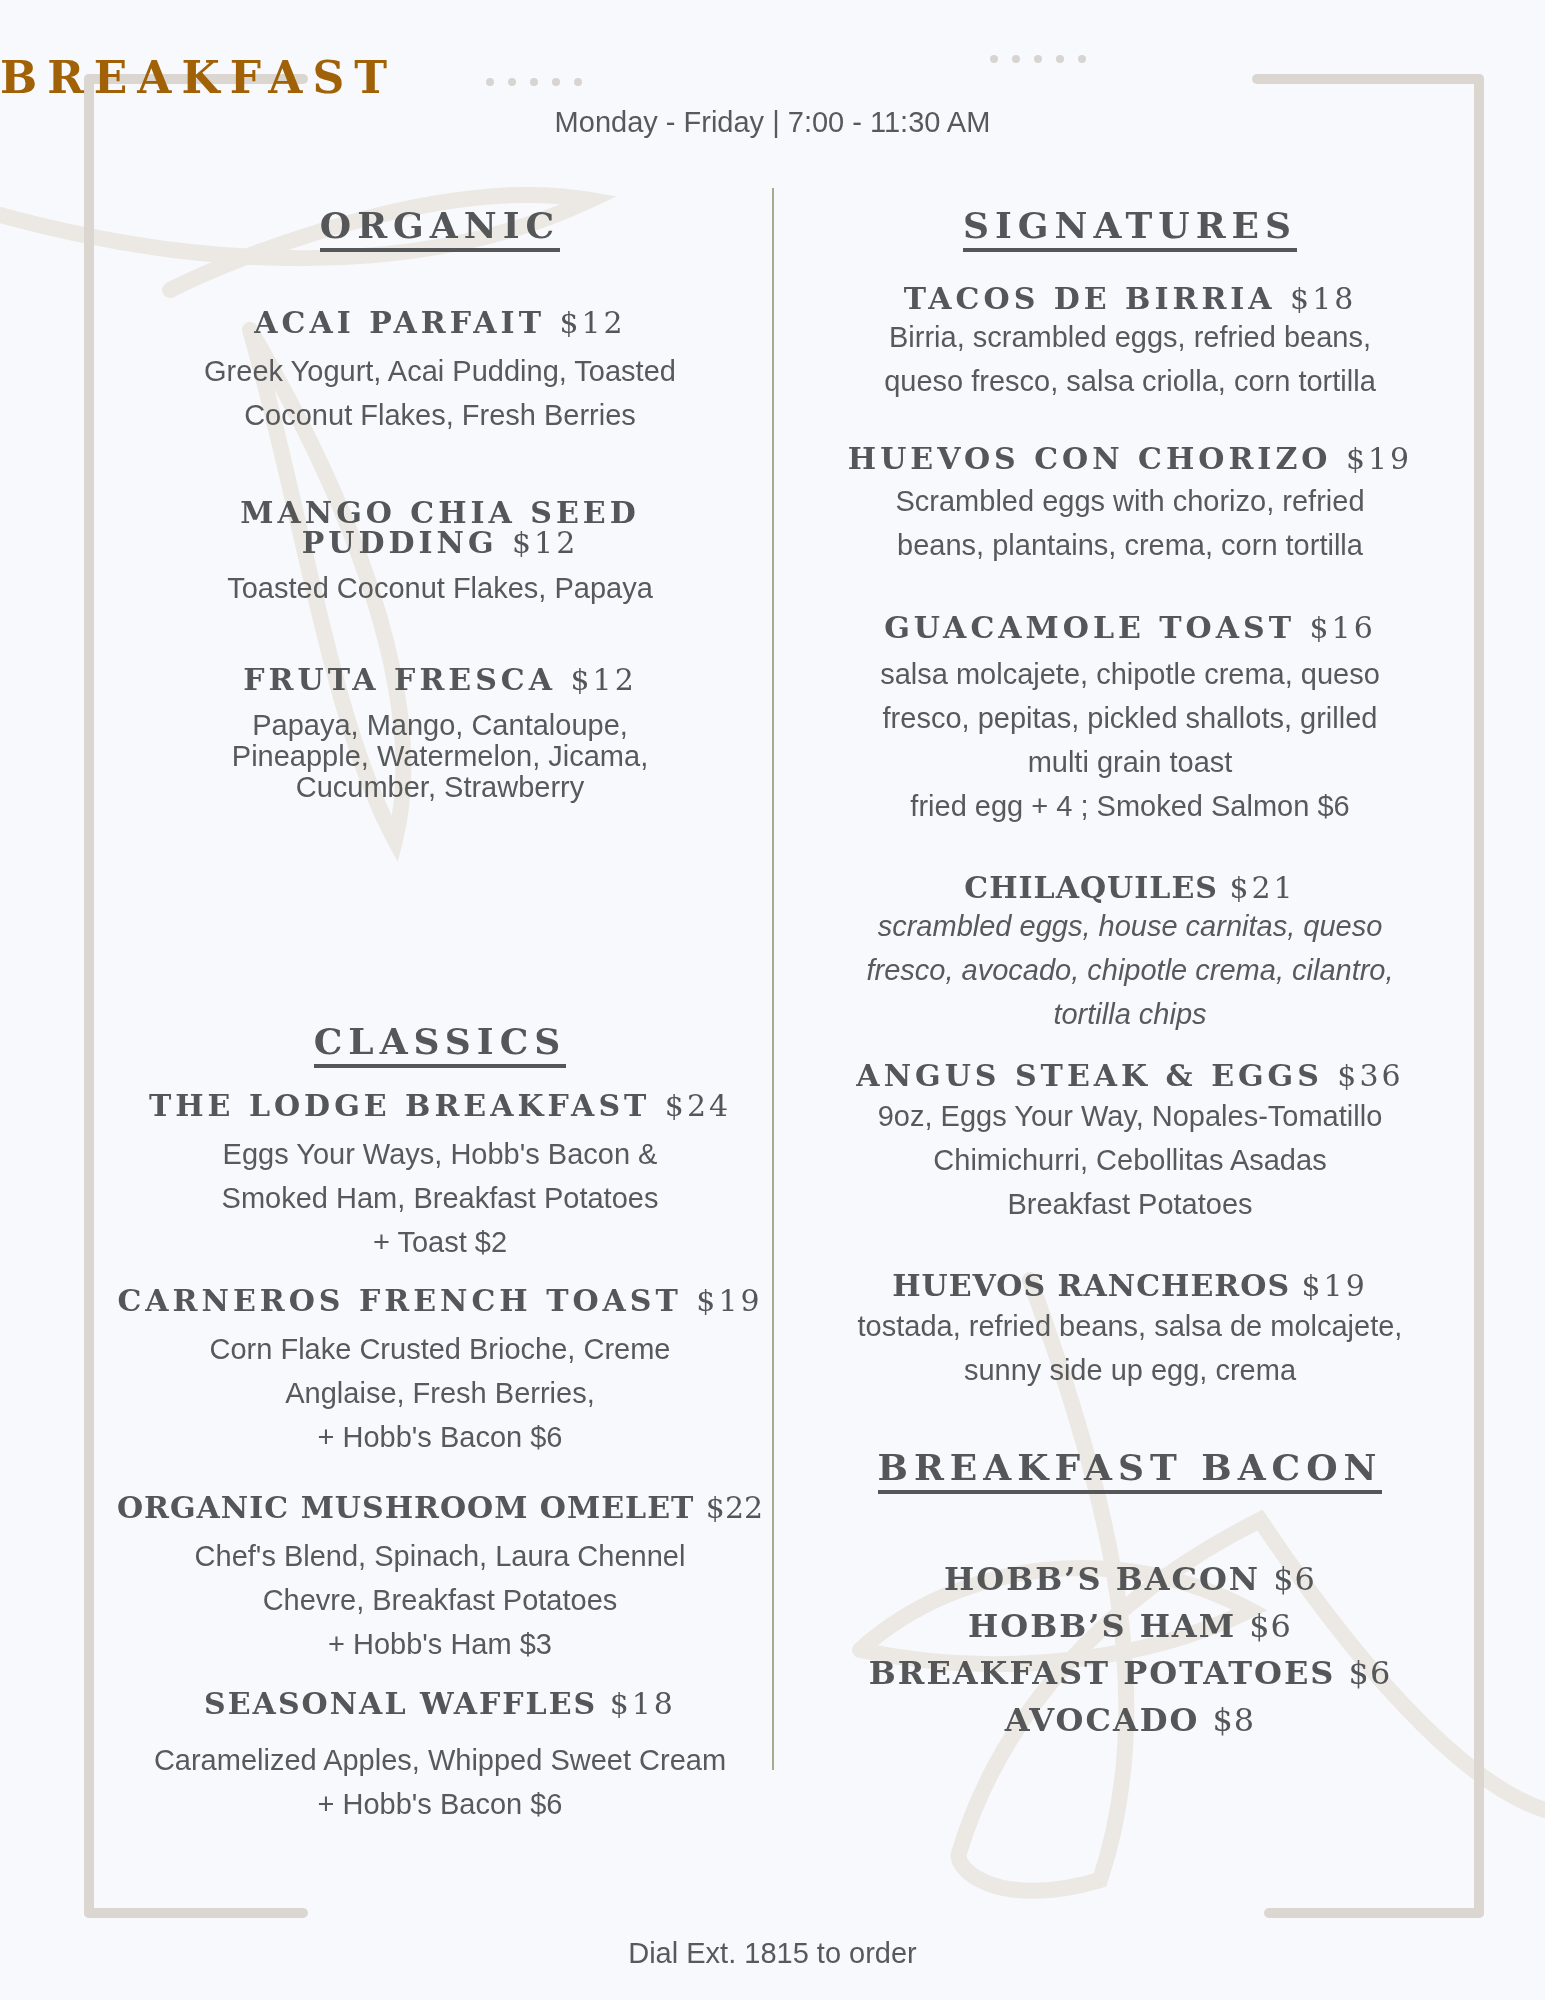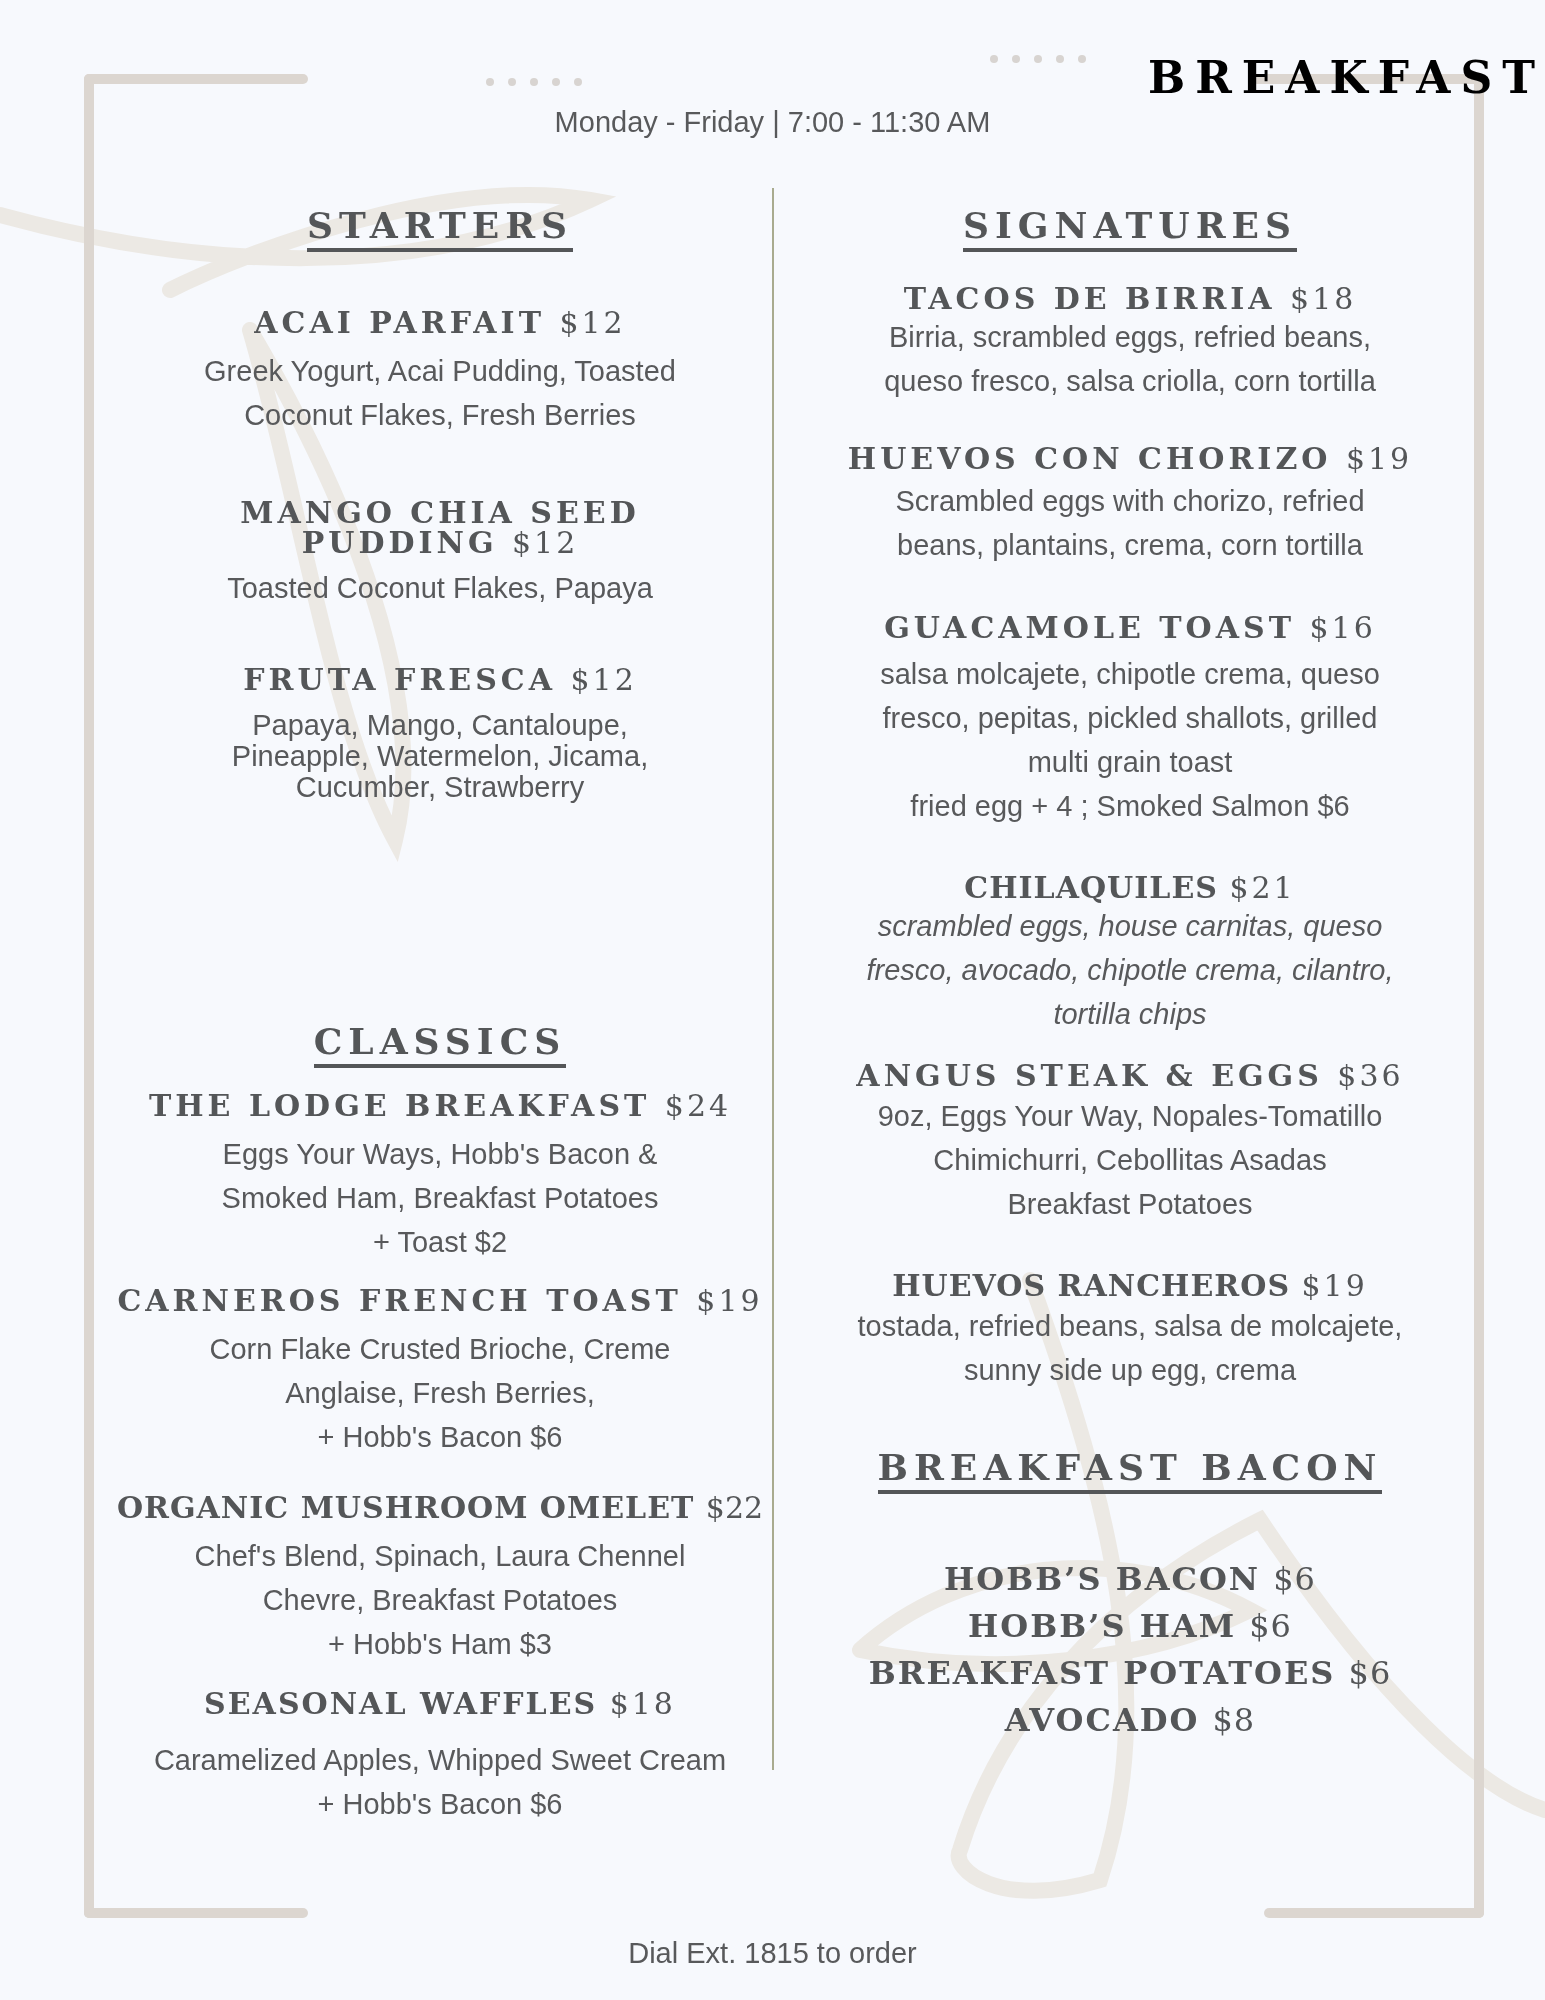--- a/index.html
+++ b/index.html
@@ -6,23 +6,23 @@
   body {
     width: 1545px; height: 2000px; position: relative; overflow: hidden;
     background: #f7f9fd; color: #55585c;
     font-family: "Liberation Sans", sans-serif;
   }
   .watermark { position: absolute; left: 0; top: 0; width: 1545px; height: 2000px; pointer-events: none; }
   .frame-seg { position: absolute; background: #dcd6d0; border-radius: 5px; }
   .dots { position: absolute; display: flex; gap: 14px; }
   .dots span { width: 8px; height: 8px; border-radius: 50%; background: #d8d4d1; display: block; }
   .title {
-    position: absolute; left: 0; width: 1545px; top: 52px; text-align: right;
+    position: absolute; left: 0; width: 1545px; top: 52px; text-align: left;
     font-family: "DejaVu Serif", serif; font-weight: bold; font-size: 44px;
-    letter-spacing: 10px; color: #000000;
+    letter-spacing: 10px; color: #a16207;
   }
   .hours { position: absolute; left: 0; width: 1545px; top: 106px; text-align: center; font-size: 29px; color: #58595b; }
   .divider { position: absolute; left: 772px; top: 188px; width: 2px; height: 1582px; background: #a9ab8f; }
   .col { position: absolute; text-align: center; }
   .sec-title {
     position: absolute; left: 0; right: 0; text-align: center;
     font-family: "DejaVu Serif", serif; font-weight: bold; font-size: 36px; letter-spacing: 6px; color: #545658;
   }
   .sec-title span { border-bottom: 4px solid #545658; padding-bottom: 2px; }
   .item { position: absolute; left: 0; right: 0; text-align: center; }
@@ -70,21 +70,21 @@
     <span></span>
     <span></span>
   </div>
 
 <div class="title">BREAKFAST</div>
 <div class="hours">Monday - Friday | 7:00  - 11:30 AM</div>
 
 <div class="divider"></div>
 
 <div class="col" style="left:100px;width:680px;top:0;height:2000px;">
-  <div class="sec-title" style="top:204px;"><span>STARTERS</span></div>
+  <div class="sec-title" style="top:204px;"><span>ORGANIC</span></div>
 
   <div class="item" style="top:307px;">
     <div class="item-name"><span>ACAI PARFAIT</span> <span class="item-price">$12</span></div>
     <div class="item-desc">
         <div>Greek Yogurt, Acai Pudding, Toasted</div>
         <div>Coconut Flakes, Fresh Berries</div>
       </div>
   </div>
 
   <div class="item" style="top:498px;">

